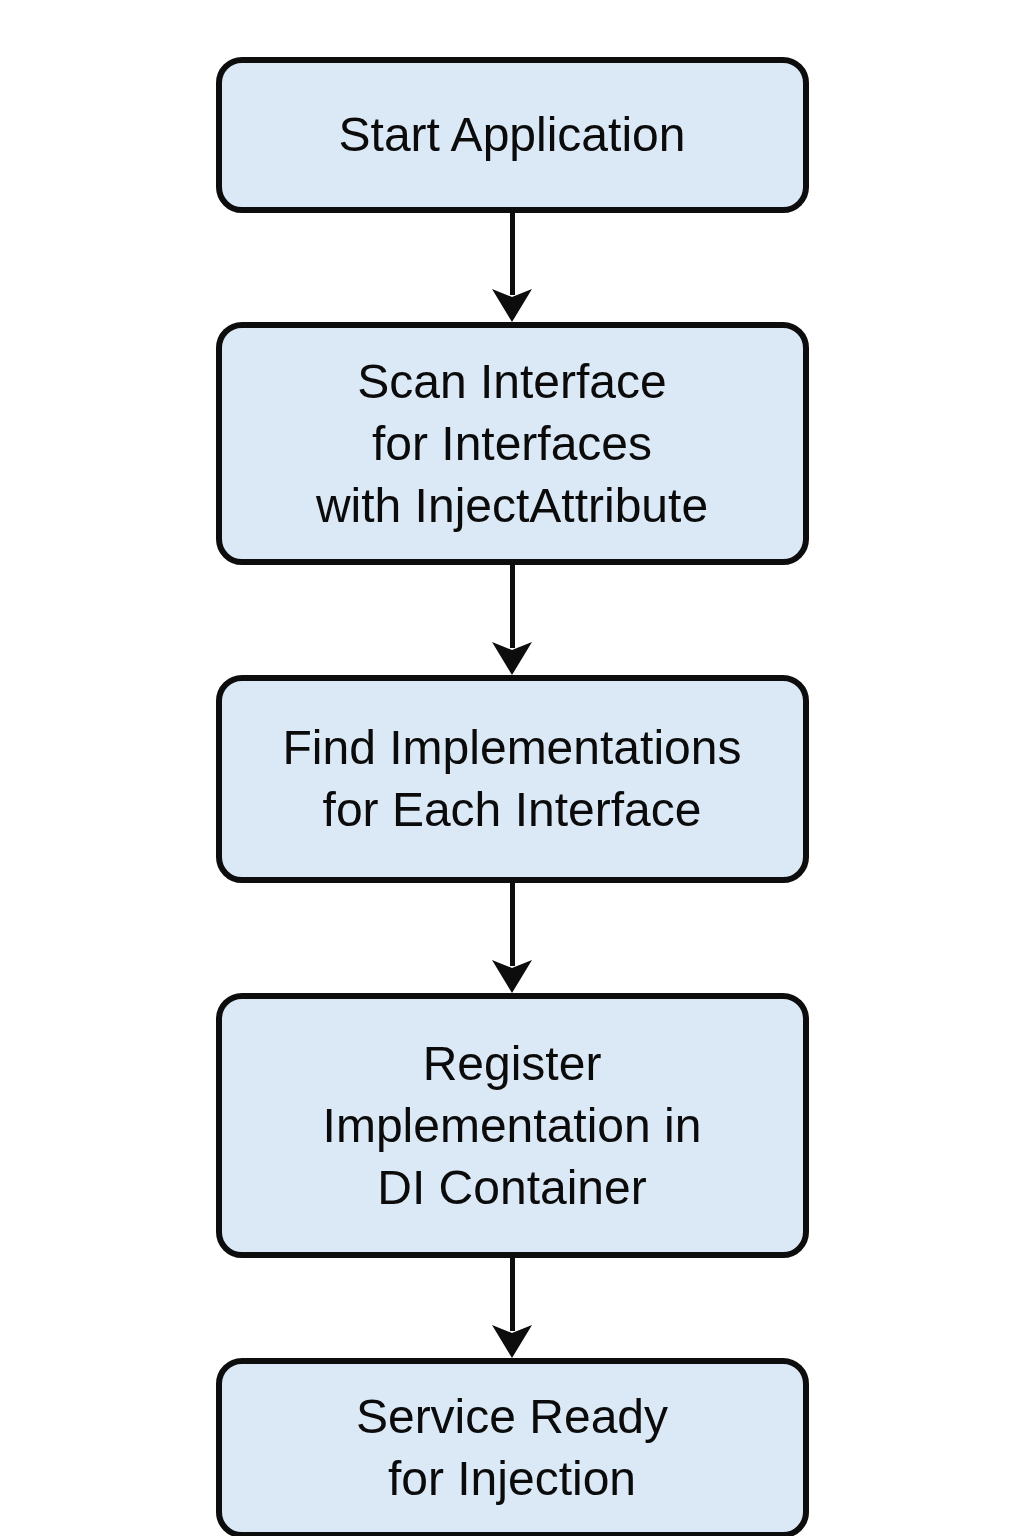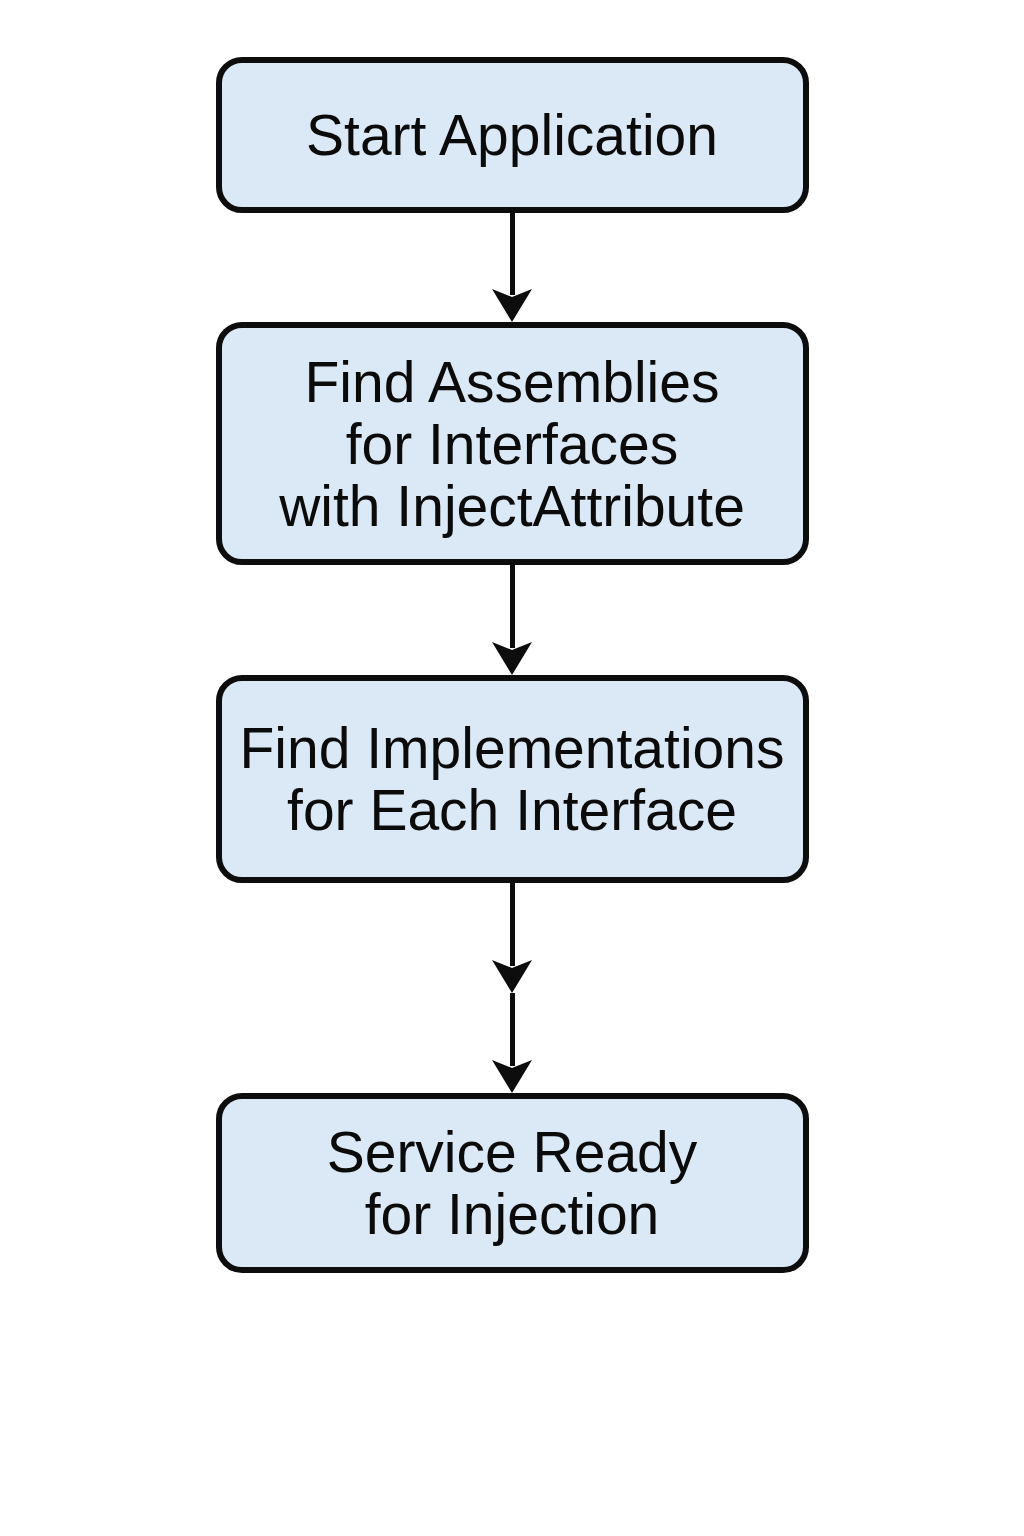--- a/index.html
+++ b/index.html
@@ -37,21 +37,21 @@
     display: flex;
     align-items: center;
     justify-content: center;
     flex: 0 0 auto;
   }
 
   .node-label {
     white-space: pre-line;
     text-align: center;
     color: var(--text-color);
-    font-size: 57px;
+    font-size: 48px;
     line-height: 62px;
     letter-spacing: 0px;
   }
 
   
   .node.n1 { height: 156px; }
   .node.n2 { height: 243px; }
   .node.n3 { height: 208px; }
   .node.n4 { height: 265px; }
   .node.n5 { height: 180px; }
@@ -90,40 +90,45 @@
   <div class="node n1">
     <span class="node-label">Start Application</span>
   </div>
 
   <div class="arrow a1">
     <span class="arrow-shaft"></span>
     <span class="arrow-head"></span>
   </div>
 
   <div class="node n2">
-    <span class="node-label">Find Assemblies
+    <span class="node-label">Scan Interface
 for Interfaces
 with InjectAttribute</span>
   </div>
 
   <div class="arrow a2">
     <span class="arrow-shaft"></span>
     <span class="arrow-head"></span>
   </div>
 
   <div class="node n3">
     <span class="node-label">Find Implementations
 for Each Interface</span>
   </div>
 
   <div class="arrow a3">
     <span class="arrow-shaft"></span>
     <span class="arrow-head"></span>
   </div>
 
+  <div class="node n4">
+    <span class="node-label">Register
+Implementation in
+DI Container</span>
+  </div>
 
   <div class="arrow a4">
     <span class="arrow-shaft"></span>
     <span class="arrow-head"></span>
   </div>
 
   <div class="node n5">
     <span class="node-label">Service Ready
 for Injection</span>
   </div>

